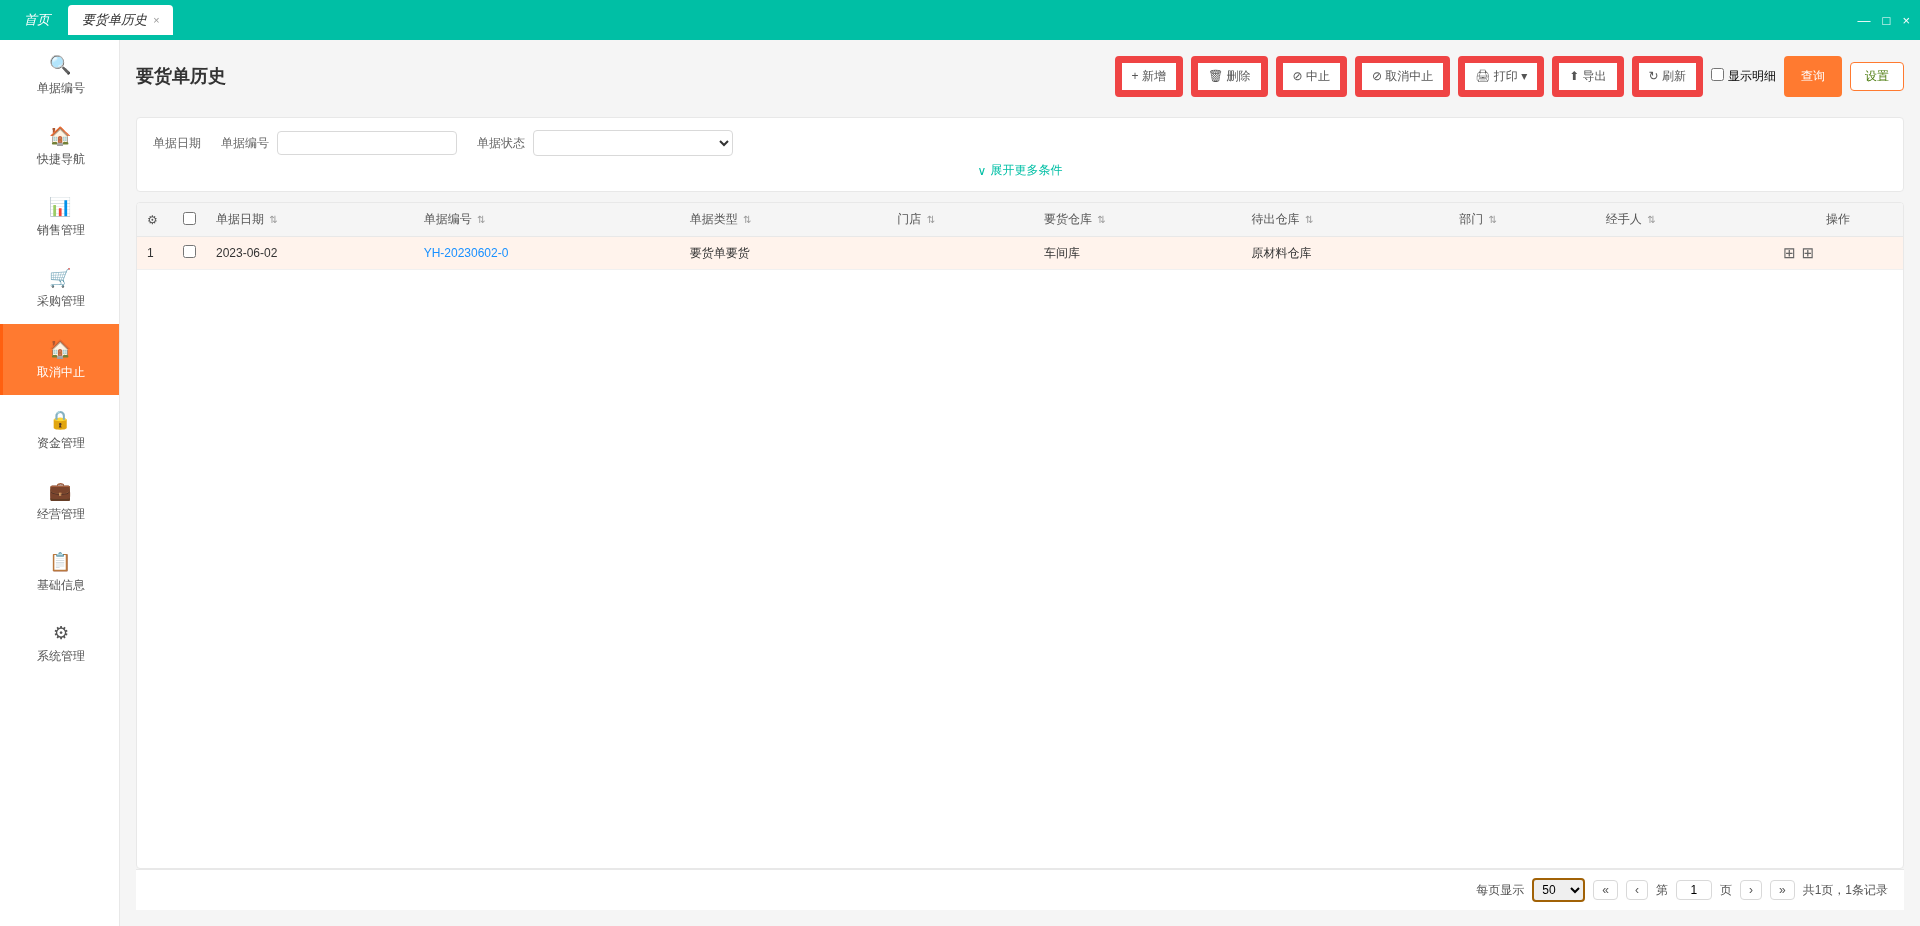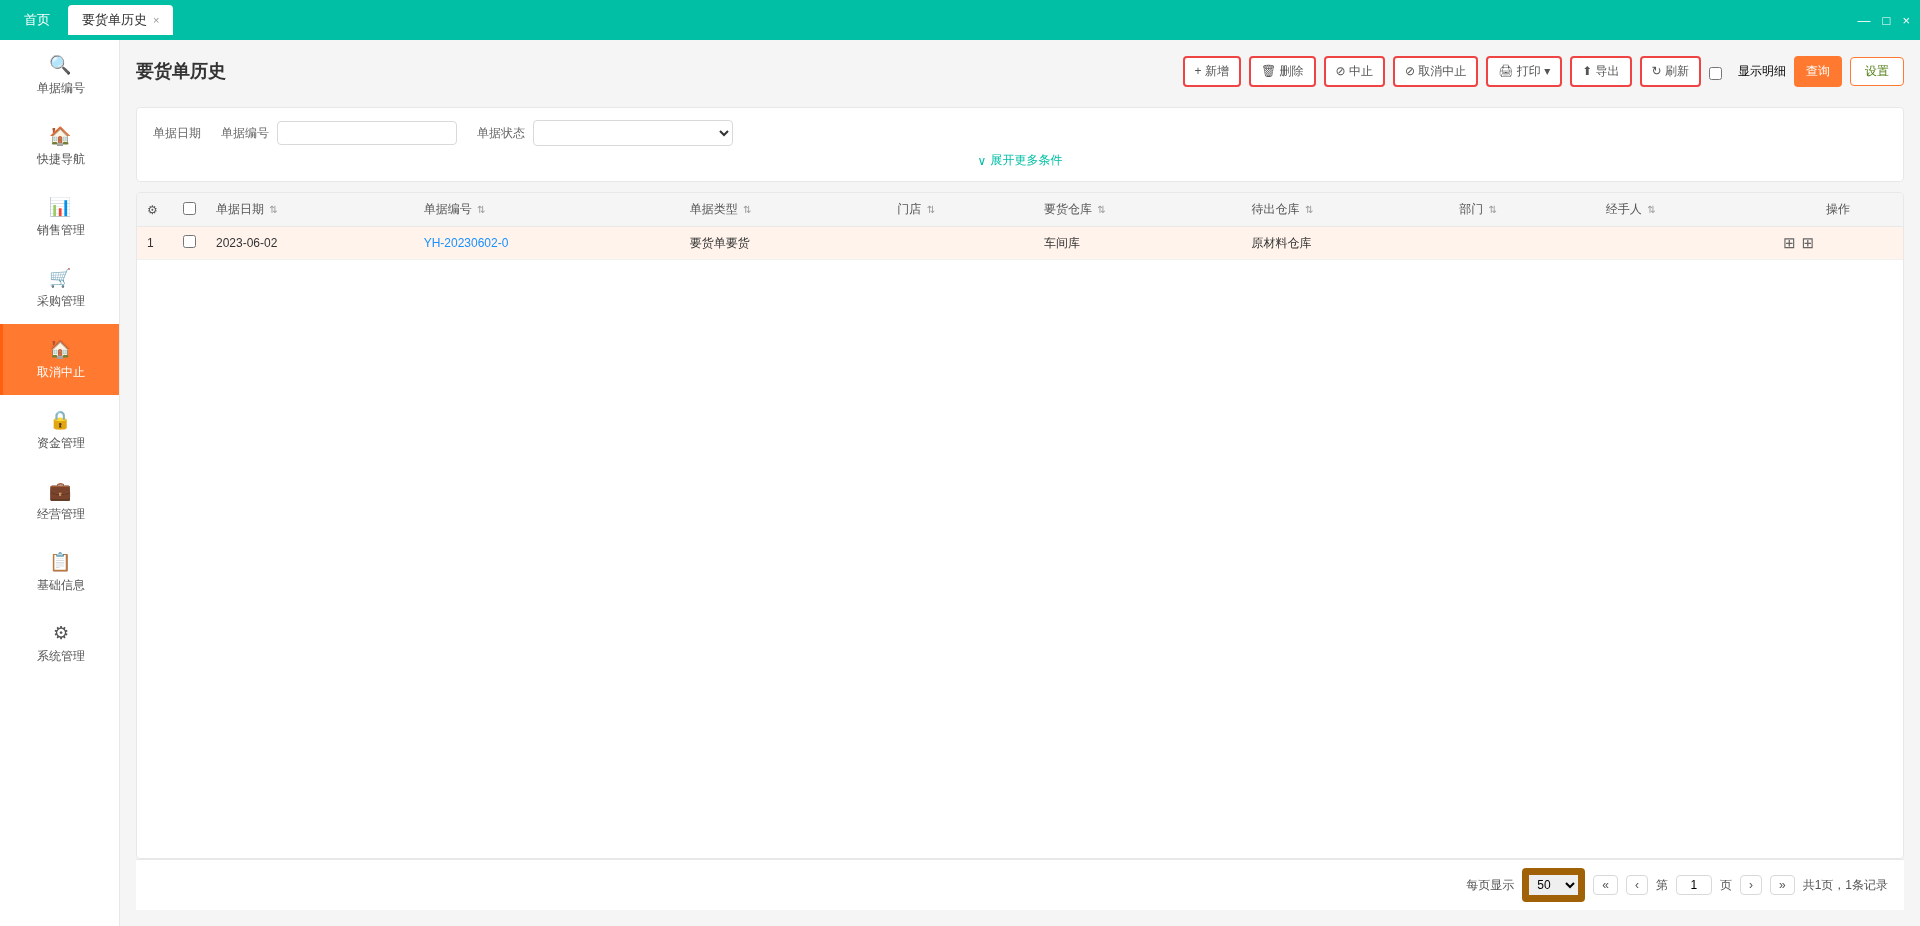--- a/index.html
+++ b/index.html
@@ -1,20 +1,20 @@
 <!DOCTYPE html>
 <html><head>
   <meta charset="utf-8">
   <style>
     * { margin: 0; padding: 0; box-sizing: border-box; }
     body { font-family: "Microsoft YaHei", "PingFang SC", sans-serif; font-size: 13px; background: #f5f5f5; display: flex; flex-direction: column; height: 926px; overflow: hidden; }
 
     
     .top-bar { height: 40px; background: #00bfa5; display: flex; align-items: center; padding: 0 10px; gap: 4px; flex-shrink: 0; }
-    .top-tab { padding: 6px 14px; border-radius: 4px 4px 0 0; font-size: 13px; cursor: pointer; color: #fff; background: transparent; display: flex; align-items: center; gap: 6px; }
+    .top-tab { padding: 6px 14px; border-radius: 4px 4px 0 0; font-size: 13px; cursor: pointer; color: #fff; background: transparent; display: flex; align-items: center; gap: 6px; font-style: italic; }
     .top-tab.home { color: #fff; }
     .top-tab.active { background: #fff; color: #333; }
     .top-tab .close-icon { font-size: 11px; color: #999; cursor: pointer; }
     .top-bar-right { margin-left: auto; display: flex; align-items: center; gap: 12px; }
     .top-bar-right span { color: #fff; font-size: 13px; cursor: pointer; }
 
     
     .main-layout { display: flex; flex: 1; overflow: hidden; }
 
     
@@ -24,21 +24,21 @@
     .sidebar-item .si-icon { font-size: 18px; }
 
     
     .content { flex: 1; display: flex; flex-direction: column; overflow: hidden; padding: 16px; background: #f5f5f5; }
 
     
     .page-title { font-size: 18px; font-weight: bold; color: #333; margin-bottom: 12px; }
 
     
     .toolbar { display: flex; align-items: center; gap: 8px; margin-bottom: 10px; flex-wrap: wrap; justify-content: flex-end; }
-    .toolbar-btn { display: flex; align-items: center; gap: 4px; padding: 5px 10px; border: 2px solid #ef4444; border-radius: 4px; background: #fff; cursor: pointer; font-size: 12px; color: #555; white-space: nowrap; }
+    .toolbar-btn { display: flex; align-items: center; gap: 4px; padding: 5px 10px; border: 7px solid #ef4444; border-radius: 4px; background: #fff; cursor: pointer; font-size: 12px; color: #555; white-space: nowrap; }
     .toolbar-btn.primary { background: #ff7a30; color: #fff; border-color: #ff7a30; }
 
     
     .filter-panel { background: #fff; border: 1px solid #e8e8e8; border-radius: 4px; padding: 12px 16px; margin-bottom: 10px; }
     .filter-row { display: flex; align-items: center; gap: 20px; flex-wrap: wrap; }
     .filter-item { display: flex; align-items: center; gap: 8px; }
     .filter-label { color: #666; font-size: 12px; white-space: nowrap; }
     .filter-date-shortcuts { display: flex; align-items: center; gap: 6px; }
     .date-shortcut { font-size: 12px; color: #555; cursor: pointer; padding: 2px 6px; border-radius: 10px; }
     .date-shortcut.active { background: #ff7a30; color: #fff; border-radius: 10px; padding: 2px 8px; }
@@ -58,21 +58,21 @@
     tbody td { padding: 7px 10px; color: #333; white-space: nowrap; }
     .link-text { color: #1890ff; cursor: pointer; text-decoration: none; }
     .action-icons { display: flex; gap: 6px; align-items: center; }
     .action-icon { font-size: 15px; cursor: pointer; color: #666; }
 
     
     .summary-row { background: #fffaf5; border-top: 1px solid #e8e8e8; padding: 8px 16px; font-size: 12px; color: #555; flex-shrink: 0; }
 
     
     .pagination { display: flex; align-items: center; justify-content: flex-end; padding: 8px 16px; background: #fff; border-top: 1px solid #e8e8e8; gap: 8px; font-size: 12px; color: #555; flex-shrink: 0; }
-    .page-size-select { border: 7px solid #a16207; border-radius: 4px; padding: 2px 4px; font-size: 12px; }
+    .page-size-select { border: 2px solid #a16207; border-radius: 4px; padding: 2px 4px; font-size: 12px; }
     .page-btn { border: 1px solid #d9d9d9; border-radius: 4px; background: #fff; cursor: pointer; padding: 2px 8px; font-size: 12px; color: #555; }
     .page-btn:disabled { color: #ccc; cursor: not-allowed; }
     .page-input { border: 1px solid #d9d9d9; border-radius: 4px; width: 36px; text-align: center; font-size: 12px; padding: 2px 4px; }
     .checkbox-col { width: 30px; }
 
     
     .settings-btn { display: flex; align-items: center; gap: 4px; padding: 5px 14px; border-radius: 4px; background: #fff; border: 1px solid #ff7a30; color: #4d7c0f; cursor: pointer; font-size: 12px; }
   </style>
 </head>
 <body>
@@ -152,21 +152,21 @@
         </button>
         <button class="toolbar-btn">
           <span>🖨 打印 ▾</span>
         </button>
         <button class="toolbar-btn">
           <span>⬆ 导出</span>
         </button>
         <button class="toolbar-btn">
           <span>↻ 刷新</span>
         </button>
-        <label style="display:flex;align-items:flex-end;gap:16px;font-size:12px;cursor:pointer;">
+        <label style="display:flex;align-items:flex-start;gap:4px;font-size:12px;cursor:pointer;">
           <input type="checkbox" style="">
           <span>显示明细</span>
         </label>
         <button class="toolbar-btn primary">
           <span>查询</span>
         </button>
         <button class="settings-btn">
           <span>设置</span>
         </button>
       </div>

